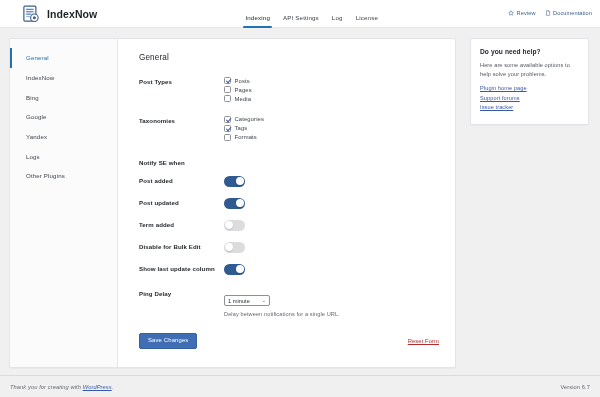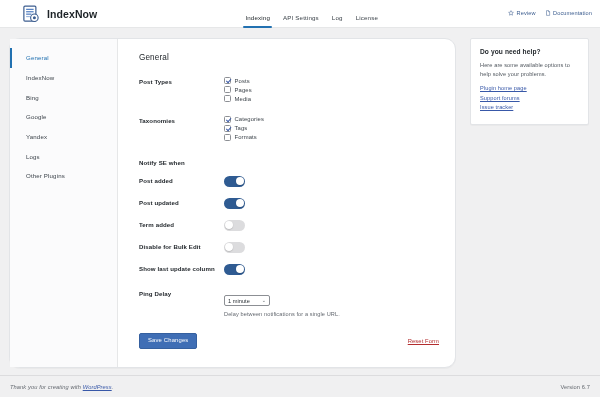--- a/index.html
+++ b/index.html
@@ -55,21 +55,21 @@
     font-size: 5.6px; color: #3c5d8f; cursor: pointer; letter-spacing: .1px;
   }
   .toplink svg { display: block; }
 
   
   .card {
     position: absolute; left: 9px; top: 38px;
     width: 447px; height: 330px;
     background: #ffffff;
     border: 1px solid #e2e4e7;
-    border-radius: 11px;
+    border-radius: 2px;
     display: flex;
     box-shadow: 0 1px 1px rgba(0,0,0,.03);
   }
 
   
   .sidebar {
     width: 108px;
     background: #fbfbfc;
     border-right: 1px solid #e6e7e8;
     padding-top: 9px;

